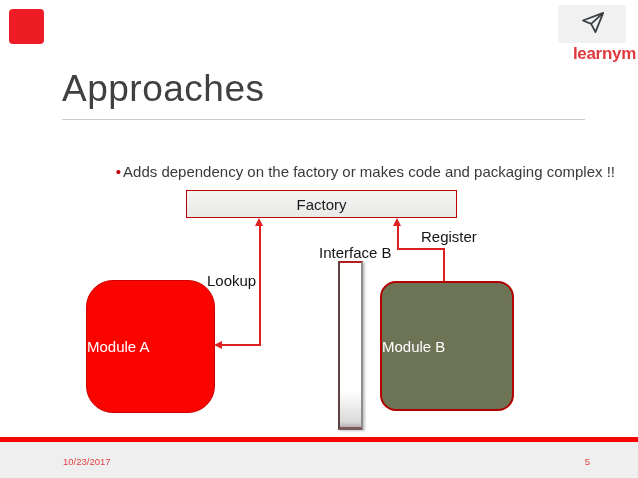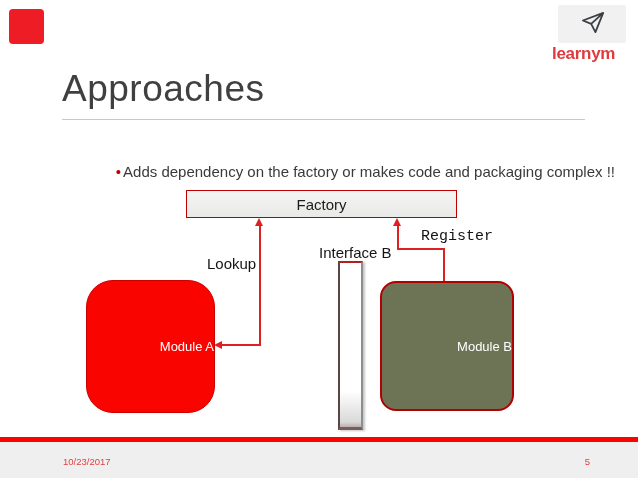--- a/index.html
+++ b/index.html
@@ -8,55 +8,55 @@
     font-family:"Liberation Sans","DejaVu Sans",sans-serif;
   }
   .abs{position:absolute;}
 
   
   .corner-square{left:9px;top:9px;width:35px;height:35px;background:#ee1c24;border-radius:4px;}
 
   
   .logo-box{left:558px;top:5px;width:68px;height:38px;background:#f2f1f2;border-radius:2px;
             display:flex;align-items:center;justify-content:center;}
-  .logo-text{left:552px;top:44px;width:84px;text-align:left;color:#e0393e;
+  .logo-text{left:552px;top:44px;width:84px;text-align:right;color:#e0393e;
              font-size:17px;font-weight:bold;letter-spacing:-0.3px;}
 
   
   .title{left:62px;top:68px;width:420px;font-size:37px;color:#404040;letter-spacing:0.5px;}
   .title-underline{left:62px;top:119px;width:523px;height:1px;background:#c9c9c9;}
 
   
   .bullet{left:55px;width:560px;font-size:15px;color:#3a3a3a;}
   .bullet .dot{color:#c00000;margin-right:2px;font-size:15px;}
   .bullet-1{top:131px;}
   .bullet-2{top:163px;text-align:right;}
 
   
   .factory{left:186px;top:190px;width:269px;height:26px;
            background:linear-gradient(#f4f4f2,#e9eae7);border:1.5px solid #bf0000;
            display:flex;align-items:center;justify-content:center;
            font-size:15px;color:#1c1c1c;}
 
   
   .dlabel{font-size:15px;color:#141414;white-space:nowrap;}
-  .lbl-lookup{left:207px;top:255px;text-align:right;}
+  .lbl-lookup{left:207px;top:272px;text-align:right;}
   .lbl-interface{left:319px;top:244px;text-align:right;}
-  .lbl-register{left:421px;top:228px;font-family:Liberation Mono, monospace;}
+  .lbl-register{left:421px;top:228px;}
 
   
   .interface-rect{left:338px;top:261px;width:21px;height:164px;
     background:linear-gradient(#ffffff 78%,#d9d9d9 97%,#b9b0b0 100%);
     border-top:2px solid #b02020;border-left:2px solid #5c4444;
     border-right:2px solid #8d8d8d;border-bottom:3px solid #7c5a5a;
     box-shadow:2px 1px 2px rgba(150,150,150,0.55);}
 
   
-  .module{display:flex;align-items:center;justify-content:flex-end;
-          color:#ffffff;font-size:13px;}
+  .module{display:flex;align-items:center;justify-content:flex-start;
+          color:#ffffff;font-size:15px;}
   .module-a{left:86px;top:280px;width:127px;height:131px;border-radius:27px;
             background:#fa0400;border:1px solid #cc0000;}
   .module-b{left:380px;top:281px;width:130px;height:126px;border-radius:16px;
             background:#6d7355;border:2px solid #b00000;}
 
   
   .aline{background:#dd2020;}
   .arrowhead-up{width:0;height:0;border-left:4px solid transparent;
                 border-right:4px solid transparent;border-bottom:8px solid #dd2020;}
   .arrowhead-left{width:0;height:0;border-top:4px solid transparent;

